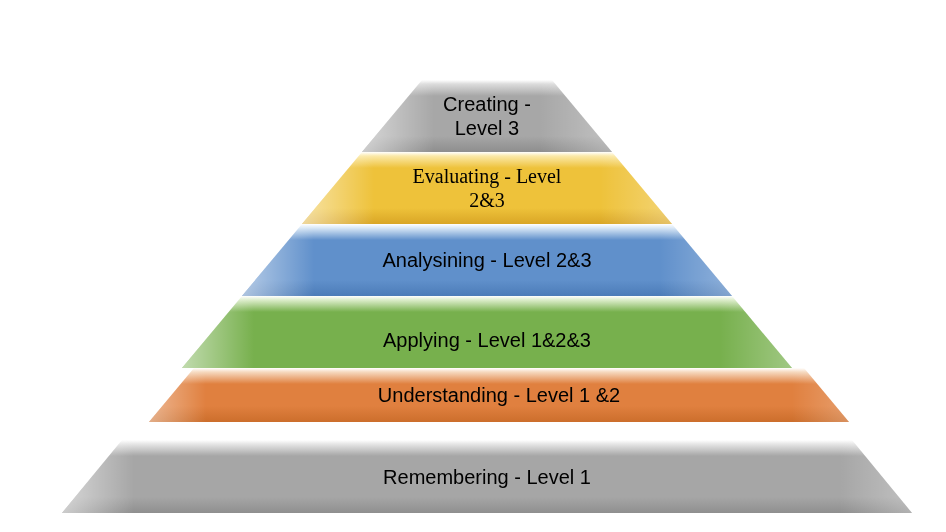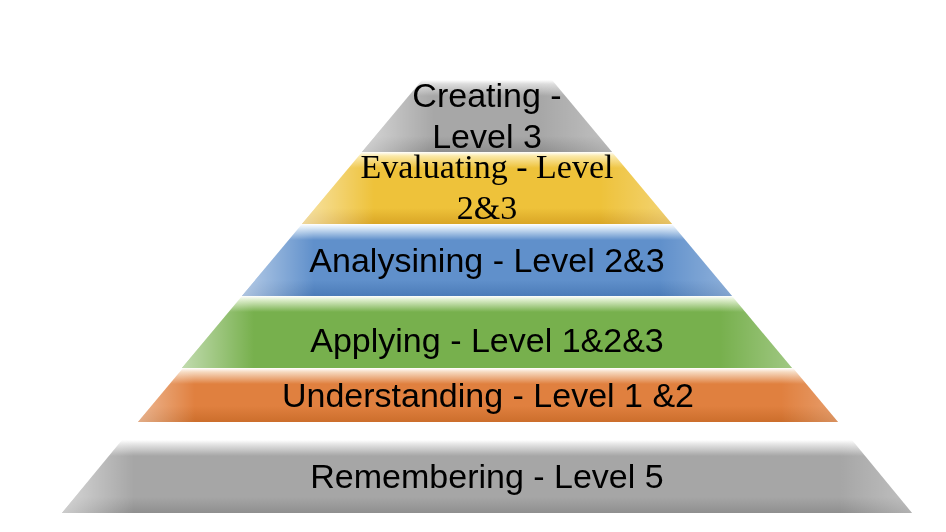--- a/index.html
+++ b/index.html
@@ -10,21 +10,21 @@
     overflow:hidden;
     font-family:"Liberation Sans", sans-serif;
   }
   .band{
     position:absolute;
     display:flex;
     align-items:center;
     justify-content:center;
     text-align:center;
     color:#000;
-    font-size:34px;
+    font-size:20px;
     line-height:1.2;
     background:linear-gradient(180deg,
       rgba(255,255,255,0.95) 0px,
       var(--hl) 4px,
       var(--c) 16px,
       var(--c) calc(100% - 16px),
       var(--dk) 100%);
   }
   .band::before{ 
     content:"";
@@ -44,21 +44,21 @@
   }
   
   .b0{left:362px;top:80px;width:250px;height:72px;
       clip-path:polygon(60px 0,190px 0,250px 72px,0 72px);}
   .b1{left:302px;top:152px;width:370px;height:72px;
       clip-path:polygon(60px 0,310px 0,370px 72px,0 72px);font-family:Liberation Serif, serif;}
   .b2{left:242px;top:224px;width:490px;height:72px;
       clip-path:polygon(60px 0,430px 0,490px 72px,0 72px);}
   .b3{left:182px;top:296px;width:610px;height:88px;
       clip-path:polygon(60px 0,550px 0,610px 72px,0 72px);}
-  .b4{left:123px;top:368px;width:730px;height:54px;
+  .b4{left:134px;top:368px;width:730px;height:54px;
       clip-path:polygon(60px 0,670px 0,730px 72px,0 72px);}
   .b5{left:62px;top:440px;width:850px;height:73px;
       clip-path:polygon(60px 0,790px 0,850px 73px,0 73px);}
 </style>
 </head>
 <body>
 
 <div class="stage">
   <div class="pyramid">
 
@@ -78,17 +78,17 @@
 
     <div class="band b3" style="--c: #77b04d; --hl: #dcedca; --dk: #63993c;">
       <span class="lbl">Applying - Level 1&amp;2&amp;3</span>
     </div>
 
     <div class="band b4" style="--c: #e0803f; --hl: #f6d9bf; --dk: #cc6e2c;">
       <span class="lbl">Understanding - Level 1 &amp;2</span>
     </div>
 
     <div class="band b5" style="--c: #a6a6a6; --hl: #e6e6e6; --dk: #8f8f8f;">
-      <span class="lbl">Remembering - Level 5</span>
+      <span class="lbl">Remembering - Level 1</span>
     </div>
 
   </div>
 </div>
 
 </body></html>

